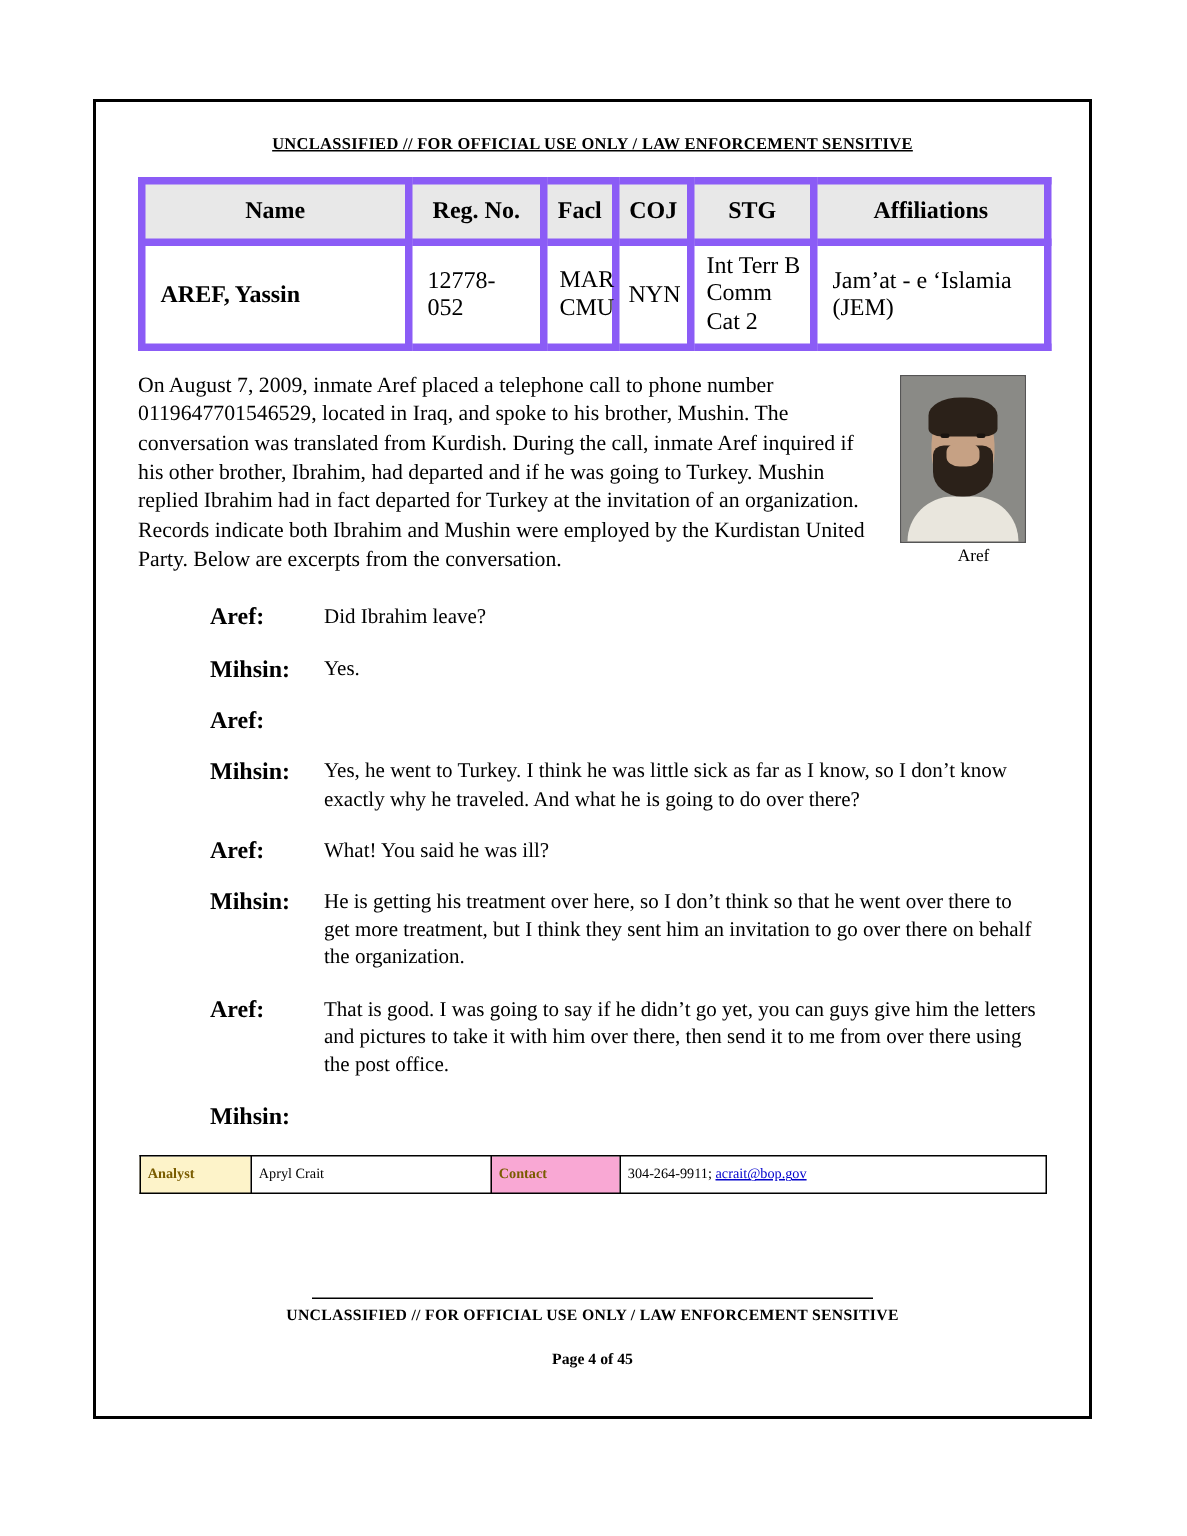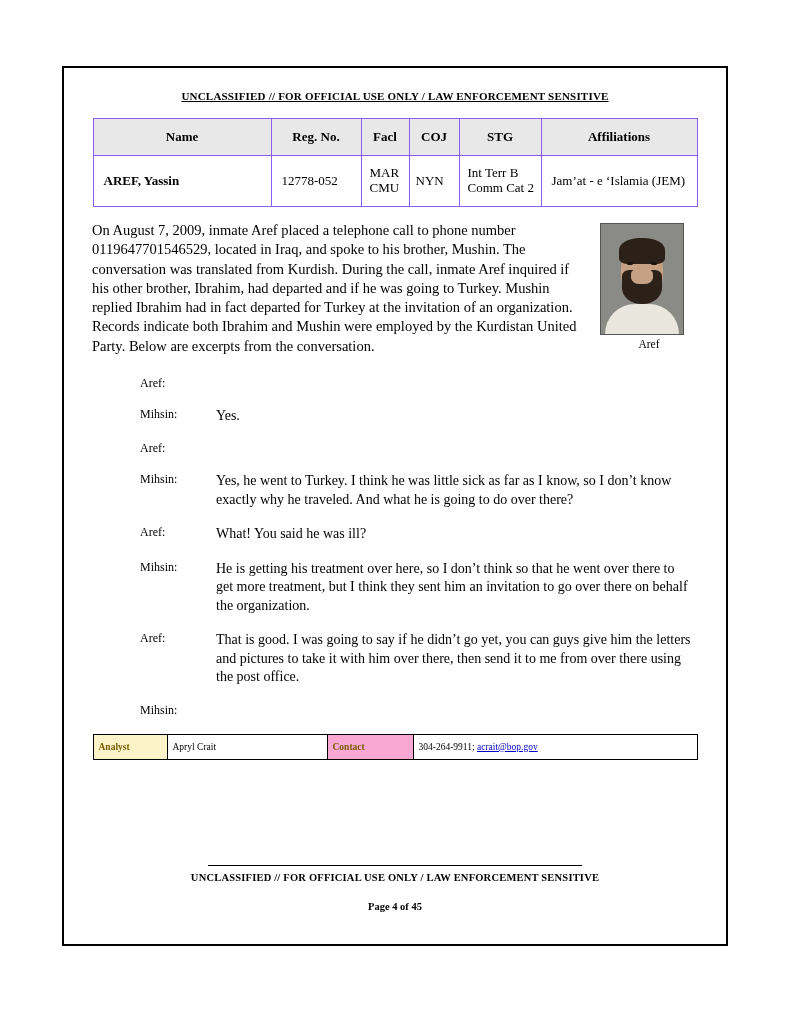--- a/index.html
+++ b/index.html
@@ -46,23 +46,23 @@
   }
 
   
   table.subject {
     border-collapse: collapse;
     width: 604px;
     margin: 0 auto;
     table-layout: fixed;
   }
   table.subject th, table.subject td {
-    border: 1px solid #8b5cf6;
+    border: 5px solid #8b5cf6;
     padding: 5px 6px;
-    font-size: 13px;
+    font-size: 16px;
     vertical-align: middle;
   }
   table.subject thead th {
     background: #e8e8e8;
     text-align: center;
     font-weight: bold;
     height: 26px;
   }
   table.subject tbody td {
     height: 40px;
@@ -189,21 +189,22 @@
     padding-left: 48px;
     padding-right: 4px;
   }
   .line {
     display: flex;
     margin-bottom: 16px;
   }
   .speaker {
     width: 76px;
     flex: 0 0 76px;
-    font-size: 12px;
+    font-size: 16px;
+    font-weight: bold;
   }
   .utterance {
     flex: 1;
     font-size: 14px;
     line-height: 1.32;
   }
 
   
   table.analyst {
     border-collapse: collapse;
@@ -320,20 +321,21 @@
         </div>
         <div class="photo-caption">Aref</div>
       </div>
       <div class="narrative">On August 7, 2009, inmate Aref placed a telephone call to phone number 0119647701546529, located in Iraq, and spoke to his brother, Mushin.  The conversation was translated from Kurdish.  During the call, inmate Aref inquired if his other brother, Ibrahim, had departed and if he was going to Turkey.  Mushin replied Ibrahim had in fact departed for Turkey at the invitation of an organization.  Records indicate both Ibrahim and Mushin were employed by the Kurdistan United Party.  Below are excerpts from the conversation.</div>
       <div style="clear:both"></div>
     </div>
 
     <div class="transcript">
       <div class="line">
         <div class="speaker">Aref:</div>
+        <div class="utterance">Did Ibrahim leave?</div>
       </div>
       <div class="line">
         <div class="speaker">Mihsin:</div>
         <div class="utterance">Yes.</div>
       </div>
       <div class="line">
         <div class="speaker">Aref:</div>
       </div>
       <div class="line">
         <div class="speaker">Mihsin:</div>

